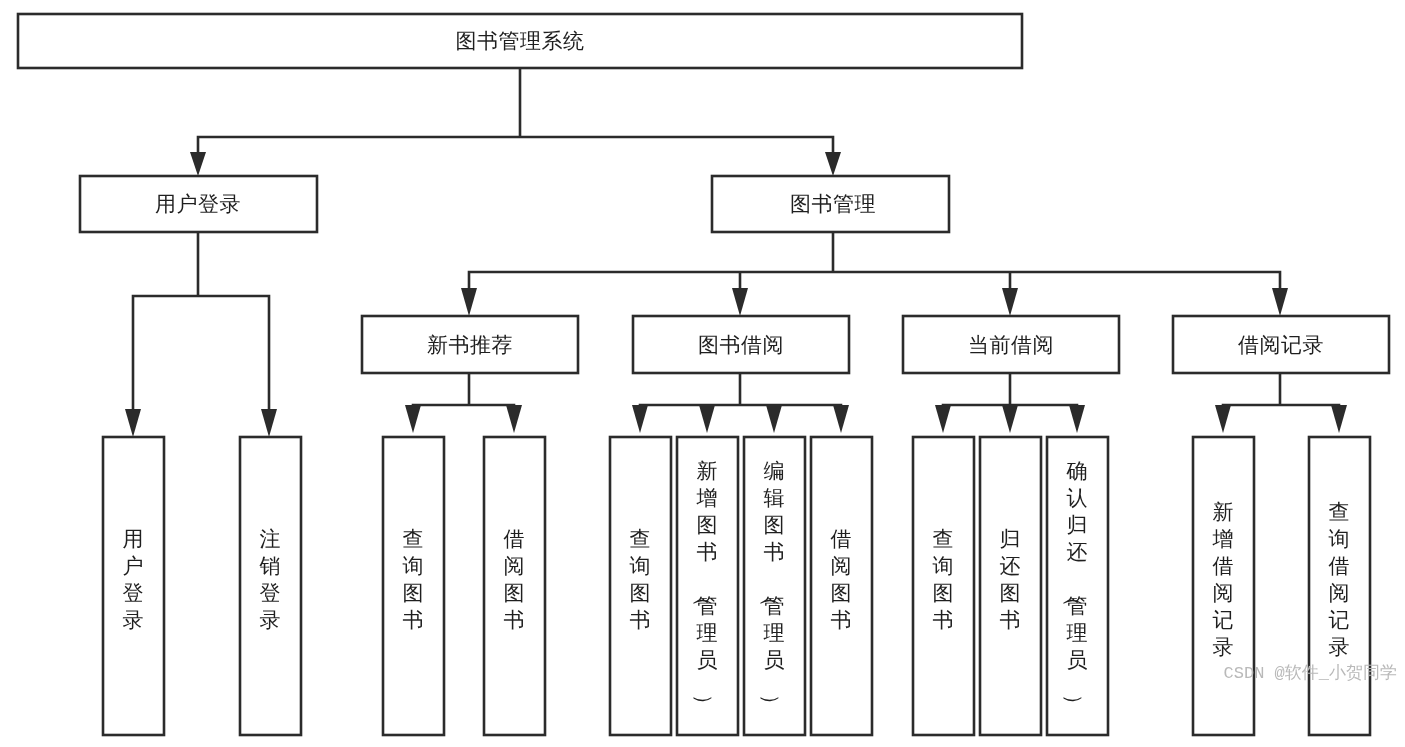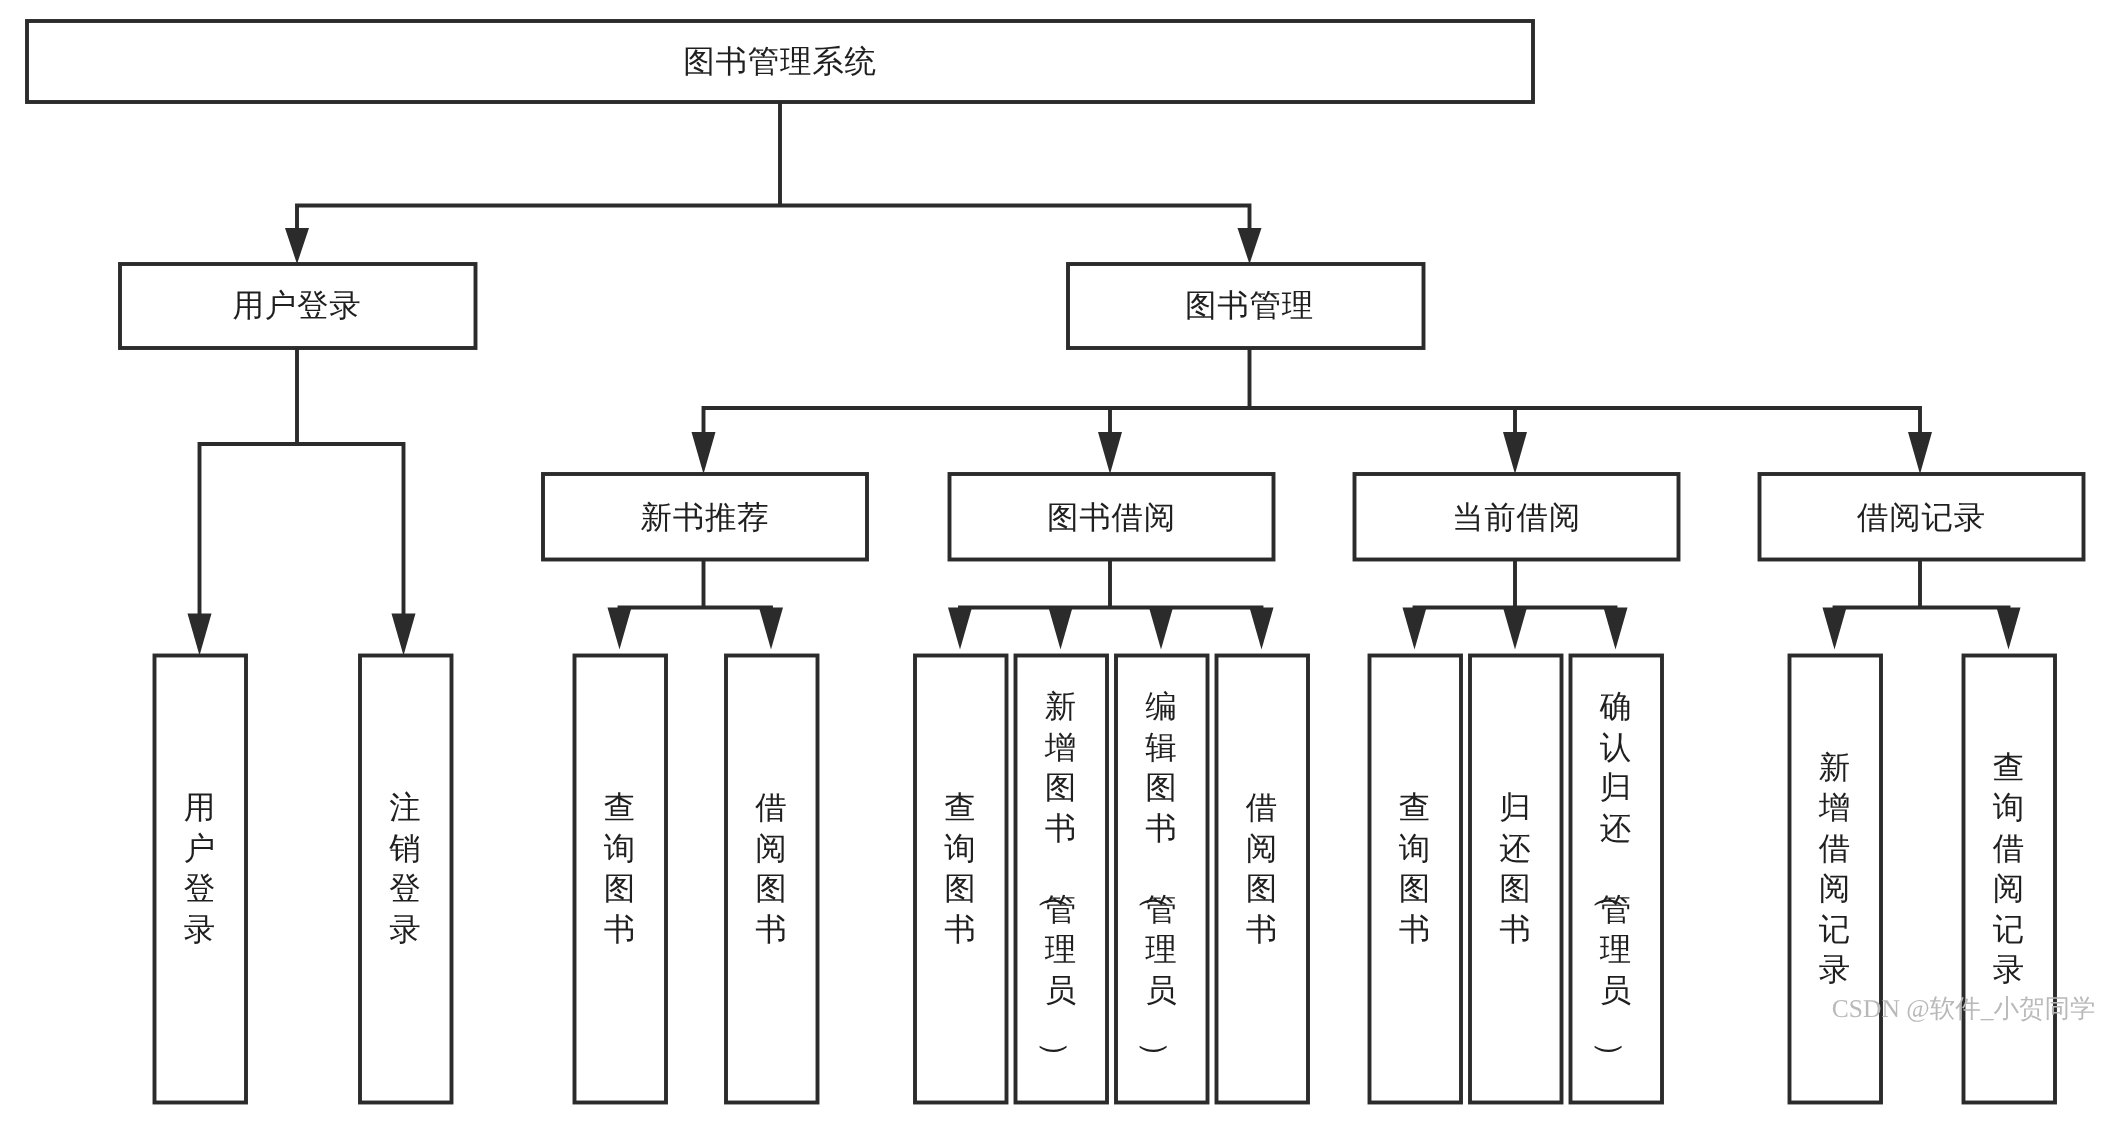--- a/index.html
+++ b/index.html
@@ -55,21 +55,21 @@
     font-family: "DejaVu Sans", "Liberation Sans", sans-serif;
     font-size: 21px;
     fill: #1f1f1f;
     text-anchor: middle;
     letter-spacing: 0px;
   }
   .watermark {
     position: absolute;
     right: 8px;
     bottom: 4px;
-    font-family: Liberation Serif, serif;
+    font-family: Liberation Mono, monospace;
     font-size: 17px;
     color: #b9b9b9;
     white-space: nowrap;
     user-select: none;
   }
 </style>
 </head>
 <body>
 
 <div id="diagram-root">

